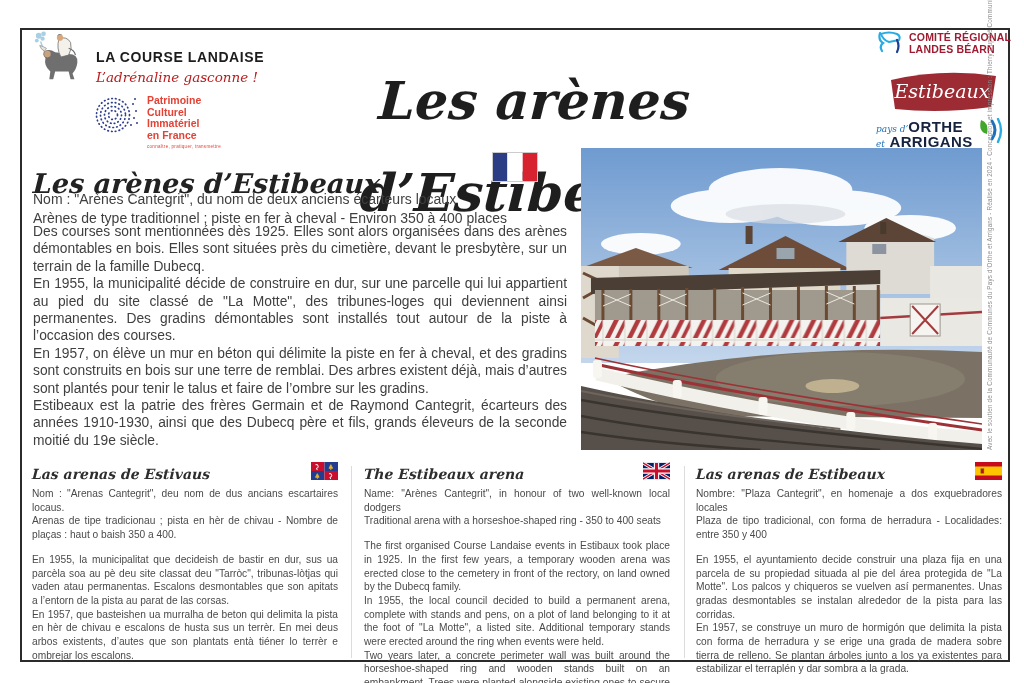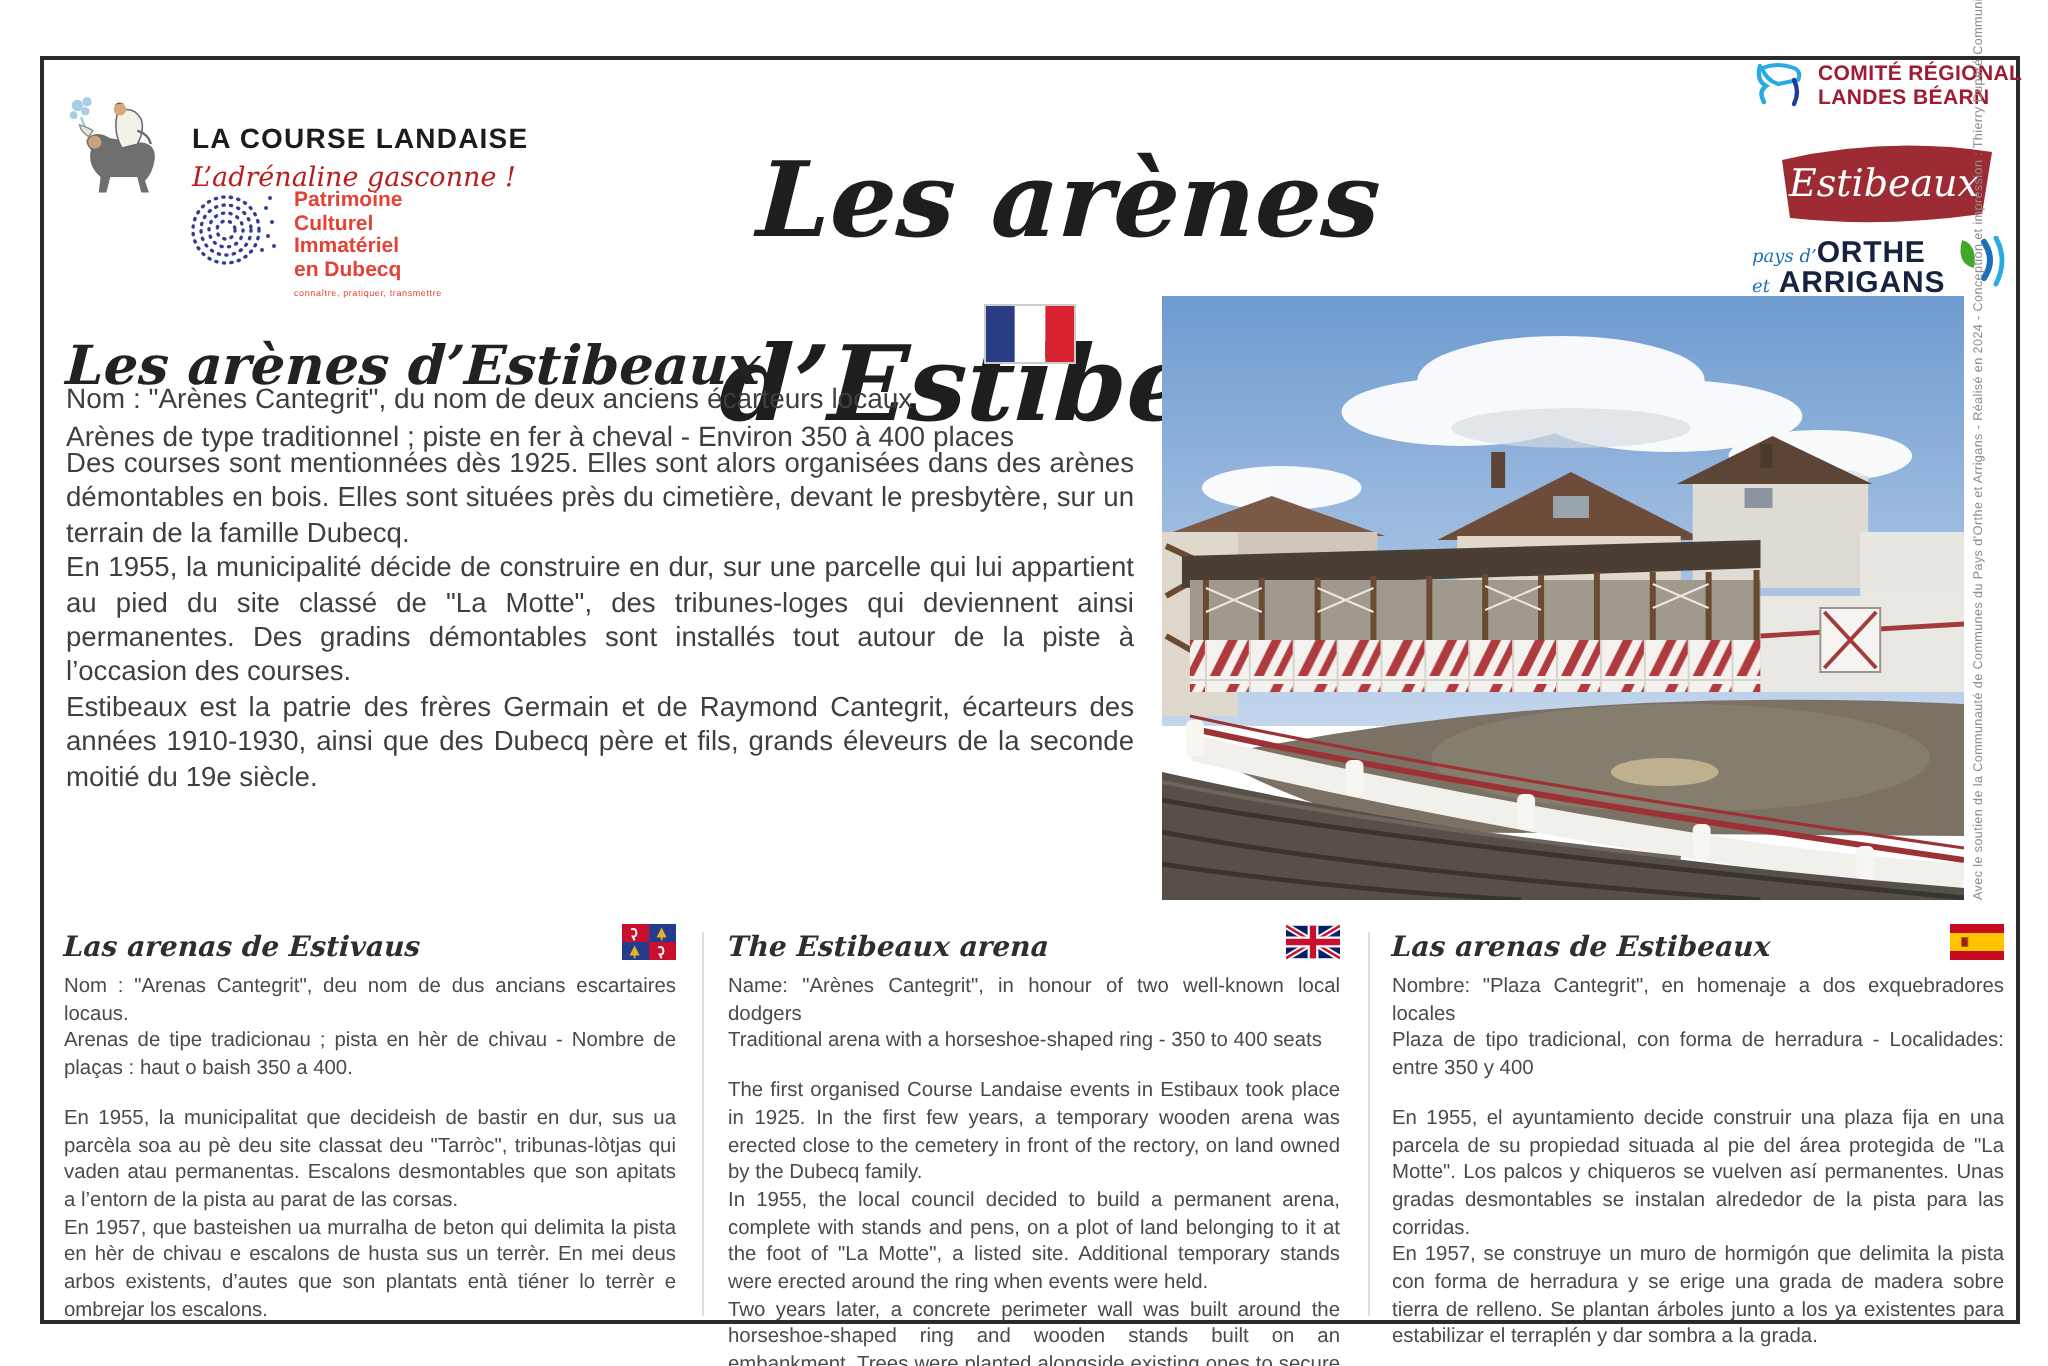--- a/index.html
+++ b/index.html
@@ -1,21 +1,21 @@
 <!DOCTYPE html>
 <html><head>
 <meta charset="utf-8">
 <style>
   html,body{margin:0;padding:0;background:#fff;}
   .page{position:relative;width:1024px;height:683px;background:#ffffff;overflow:hidden;
         font-family:"Liberation Sans",sans-serif;color:#3f3f3f;}
   .frame{position:absolute;left:20px;top:28px;width:986px;height:630px;border:2px solid #2b2b2b;}
   .script{font-family:"DejaVu Serif",serif;font-style:italic;transform:skewX(-3deg);}
   
-  .logo-cl{position:absolute;left:30px;top:46px;display:flex;gap:8px;align-items:center;}
+  .logo-cl{position:absolute;left:30px;top:29px;display:flex;gap:8px;align-items:flex-end;}
   .logo-cl-text{padding-top:10px;}
   .logo-cl-name{font-size:14px;font-weight:bold;letter-spacing:.6px;color:#1c1c1c;}
   .logo-cl-tagline{font-family:"DejaVu Serif",serif;font-style:italic;color:#b91c1c;font-size:13.5px;margin-top:4px;}
   .logo-pci{position:absolute;left:94px;top:92px;display:flex;gap:7px;align-items:flex-start;}
   .pci-lines{font-size:10.5px;font-weight:bold;color:#e34234;line-height:11.5px;padding-top:3px;}
   .pci-sub{font-size:4.5px;color:#e34234;margin-top:3px;letter-spacing:.3px;}
   .main-title{position:absolute;left:210px;top:20px;width:644px;text-align:center;
               font-size:52px;color:#1e1e1e;font-weight:600;line-height:92px;}
   .logo-comite{position:absolute;left:877px;top:30px;display:flex;gap:5px;align-items:flex-end;}
   .comite-lines{font-size:10.5px;font-weight:800;color:#9e1b32;line-height:11.5px;letter-spacing:.2px;}
@@ -91,21 +91,21 @@
         <circle cx="37" cy="33" r="1"></circle>
           <circle cx="43" cy="31" r="1"></circle>
           <circle cx="41" cy="7" r="1"></circle>
       </g>
     </svg>
     <div>
       <div class="pci-lines">
         <div>Patrimoine</div>
         <div>Culturel</div>
         <div>Immatériel</div>
-        <div>en Dubecq</div>
+        <div>en France</div>
       </div>
       <div class="pci-sub">connaître, pratiquer, transmettre</div>
     </div>
   </div>
 
   <h1 class="main-title script">Les arènes d’Estibeaux</h1>
 
   <div class="logo-comite">
     <svg width="27" height="25" viewBox="0 0 27 25">
       <path d="M3,3 Q1,10 6,13 Q2,16 5,21" fill="none" stroke="#29abe2" stroke-width="2.2" stroke-linecap="round"></path>
@@ -145,20 +145,21 @@
     <rect x="30.7" width="15.3" height="30" fill="#d7222f"></rect>
     <rect x="0.5" y="0.5" width="45" height="29" fill="none" stroke="#cccccc" stroke-width="1"></rect>
   </svg>
   <div class="fr-intro">
     <div>Nom : "Arènes Cantegrit", du nom de deux anciens écarteurs locaux</div>
     <div>Arènes de type traditionnel ; piste en fer à cheval - Environ 350 à 400 places</div>
   </div>
   <div class="fr-body">
     <p>Des courses sont mentionnées dès 1925. Elles sont alors organisées dans des arènes démontables en bois. Elles sont situées près du cimetière, devant le presbytère, sur un terrain de la famille Dubecq.</p>
     <p>En 1955, la municipalité décide de construire en dur, sur une parcelle qui lui appartient au pied du site classé de "La Motte", des tribunes-loges qui deviennent ainsi permanentes. Des gradins démontables sont installés tout autour de la piste à l’occasion des courses.</p>
+    <p>En 1957, on élève un mur en béton qui délimite la piste en fer à cheval, et des gradins sont construits en bois sur une terre de remblai. Des arbres existent déjà, mais d’autres sont plantés pour tenir le talus et faire de l’ombre sur les gradins.</p>
     <p>Estibeaux est la patrie des frères Germain et de Raymond Cantegrit, écarteurs des années 1910-1930, ainsi que des Dubecq père et fils, grands éleveurs de la seconde moitié du 19e siècle.</p>
   </div>
 
   <figure class="photo" style="margin:0">
     <svg viewBox="0 0 402 302" preserveAspectRatio="none">
       <defs>
         <linearGradient id="sky" x1="0" y1="0" x2="0" y2="1">
           <stop offset="0" stop-color="#6f9bd0"></stop>
             <stop offset="1" stop-color="#c3d6ec"></stop>
         </linearGradient>

